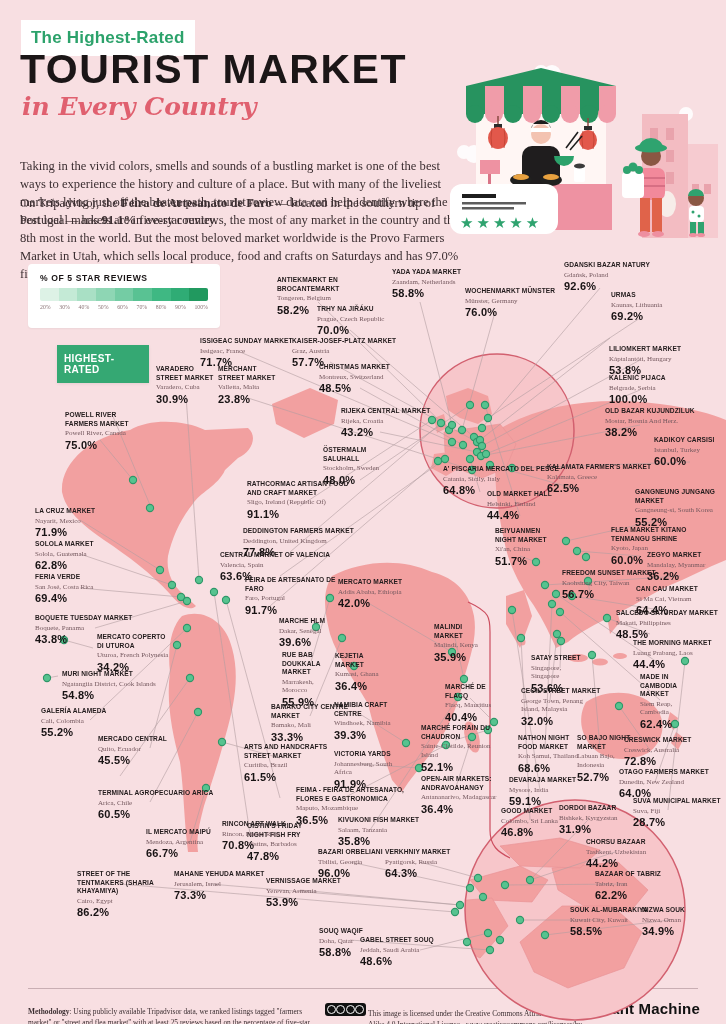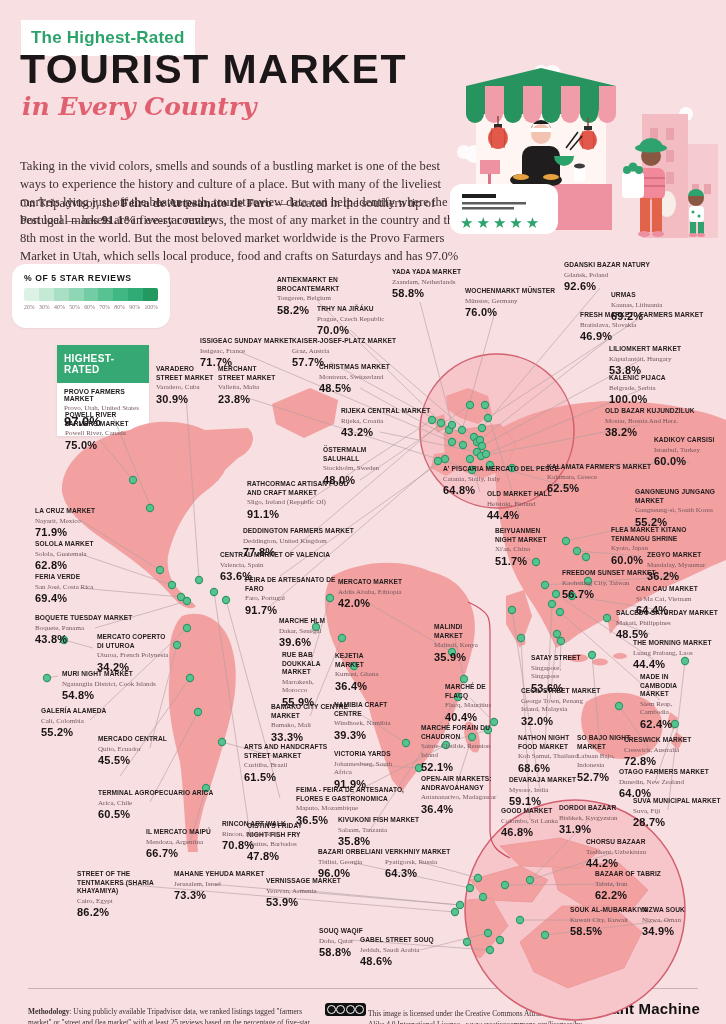--- a/index.html
+++ b/index.html
@@ -5,21 +5,21 @@
   html,body{margin:0;padding:0;}
   #page{position:relative;width:726px;height:1024px;background:#F8DFE2;overflow:hidden;font-family:"Liberation Sans",sans-serif;}
   
   #kicker{position:absolute;left:21px;top:20px;background:#ffffff;color:#2CA26B;font-weight:bold;font-size:17px;padding:8px 10px;letter-spacing:.2px;}
   #title{position:absolute;left:20px;top:46px;font-size:41px;font-weight:900;color:#1B1617;letter-spacing:1.5px;font-stretch:condensed;}
   #subtitle{position:absolute;left:22px;top:92px;font-family:"DejaVu Serif",serif;font-style:italic;font-weight:bold;font-size:25px;color:#E0606F;}
   .para{position:absolute;left:20px;width:442px;font-family:"Liberation Serif",serif;font-size:12.6px;line-height:1.42;color:#3B2E31;}
   #para1{top:112px;margin-top:46px;}
   #para2{top:182px;}
   
-  #legend{position:absolute;left:12px;top:264px;width:158px;height:64px;background:#fff;border-radius:14px;box-shadow:0 1px 2px rgba(0,0,0,.05);}
+  #legend{position:absolute;left:28px;top:264px;width:192px;height:64px;background:#fff;border-radius:4px;box-shadow:0 1px 2px rgba(0,0,0,.05);}
   #legend .lg-title{font-size:8.6px;font-weight:800;color:#181314;letter-spacing:.6px;margin:9px 0 5px 12px;}
   #legend .lg-bar{display:flex;margin:0 12px;height:13px;border-radius:2px;overflow:hidden;}
   #legend .lg-bar span{flex:1;}
   #legend .lg-ticks{display:flex;justify-content:space-between;margin:3px 12px 0 12px;font-size:5.8px;color:#8A7376;font-family:"Liberation Serif",serif;}
   
   #hr-box{position:absolute;left:57px;top:345px;width:92px;background:#fff;box-shadow:0 1px 3px rgba(0,0,0,.08);}
   #hr-box .hr-badge{background:#35A873;color:#fff;font-size:10px;font-weight:800;letter-spacing:.4px;padding:8px 7px;}
   #hr-box .hr-body{padding:5px 7px 7px 7px;}
   #hr-box .hr-name{font-size:6.8px;font-weight:800;color:#1B1617;letter-spacing:.1px;}
   #hr-box .hr-loc{font-size:7px;font-family:"Liberation Serif",serif;color:#74585E;margin-top:2px;}
@@ -325,25 +325,20 @@
         <span>60%</span>
         <span>70%</span>
         <span>80%</span>
         <span>90%</span>
         <span>100%</span>
     </div>
   </div>
 
   <div id="hr-box">
     <div class="hr-badge">HIGHEST-RATED</div>
-    <div class="hr-body">
-      <div class="hr-name">PROVO FARMERS MARKET</div>
-      <div class="hr-loc">Provo, Utah, United States</div>
-      <div class="hr-pct">97.0%</div>
-    </div>
   </div>
 
   <div class="mk" style="left:277px;top:276px;width:125px">
       <div class="mk-n">ANTIEKMARKT EN BROCANTEMARKT</div>
       <div class="mk-l">Tongeren, Belgium</div>
       <div class="mk-p">58.2%</div>
     </div>
   <div class="mk" style="left:392px;top:268px;width:110px">
       <div class="mk-n">YADA YADA MARKET</div>
       <div class="mk-l">Zaandam, Netherlands</div>
@@ -361,25 +356,20 @@
     </div>
   <div class="mk" style="left:611px;top:291px;width:95px">
       <div class="mk-n">URMAS</div>
       <div class="mk-l">Kaunas, Lithuania</div>
       <div class="mk-p">69.2%</div>
     </div>
   <div class="mk" style="left:317px;top:305px;width:105px">
       <div class="mk-n">TRHY NA JIŘÁKU</div>
       <div class="mk-l">Prague, Czech Republic</div>
       <div class="mk-p">70.0%</div>
-    </div>
-  <div class="mk" style="left:580px;top:311px;width:135px">
-      <div class="mk-n">FRESH MARKET - FARMERS MARKET</div>
-      <div class="mk-l">Bratislava, Slovakia</div>
-      <div class="mk-p">46.9%</div>
     </div>
   <div class="mk" style="left:200px;top:337px;width:115px">
       <div class="mk-n">ISSIGEAC SUNDAY MARKET</div>
       <div class="mk-l">Issigeac, France</div>
       <div class="mk-p">71.7%</div>
     </div>
   <div class="mk" style="left:292px;top:337px;width:120px">
       <div class="mk-n">KAISER-JOSEF-PLATZ MARKET</div>
       <div class="mk-l">Graz, Austria</div>
       <div class="mk-p">57.7%</div>

